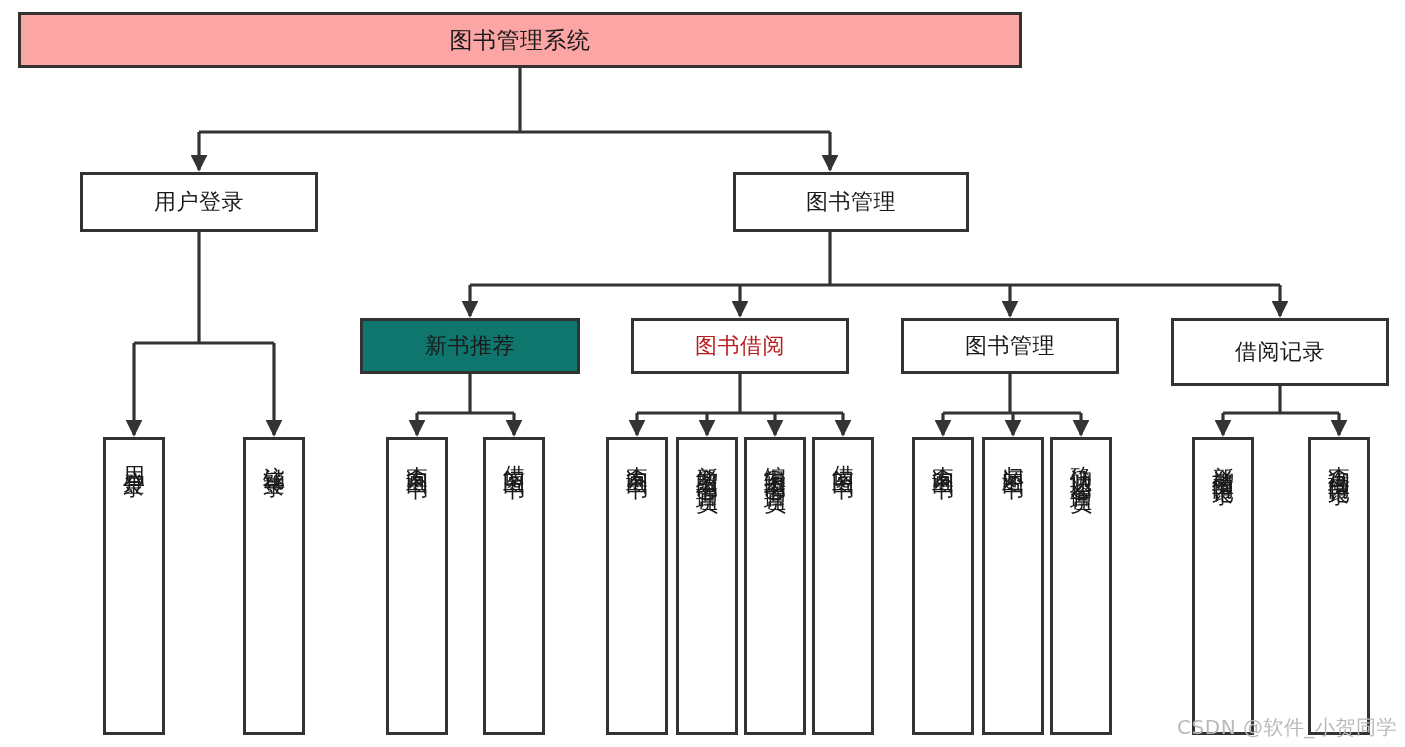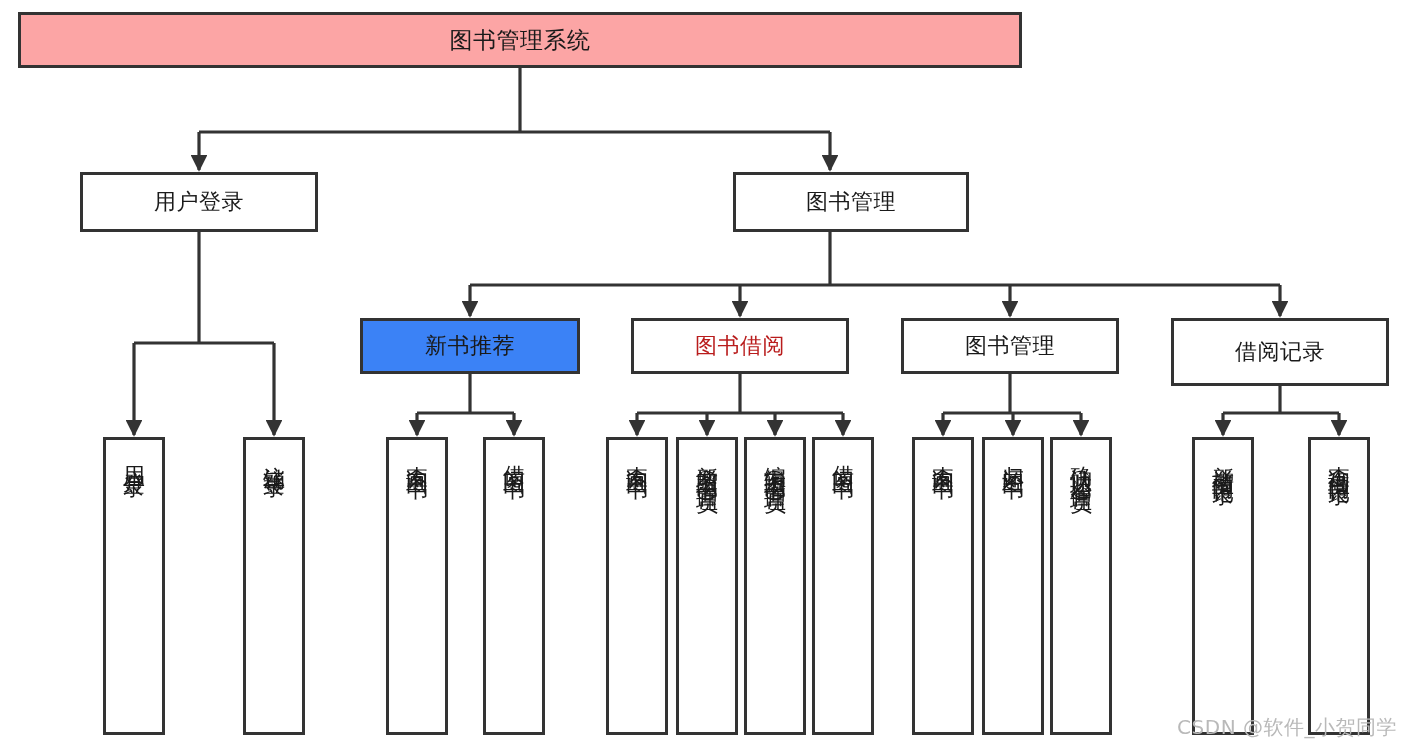--- a/index.html
+++ b/index.html
@@ -123,21 +123,21 @@
   <div id="nodes-layer">
       <div class="node level-0" style="left: 18px; top: 12px; width: 1004px; height: 56px; border-color: rgb(51, 51, 51); background: #fca5a5; color: rgb(26, 26, 26);">
         <span class="node-label">图书管理系统</span>
       </div>
       <div class="node level-1" style="left: 80px; top: 172px; width: 238px; height: 60px; border-color: rgb(51, 51, 51); background: rgb(255, 255, 255); color: rgb(26, 26, 26);">
         <span class="node-label">用户登录</span>
       </div>
       <div class="node level-1" style="left: 733px; top: 172px; width: 236px; height: 60px; border-color: rgb(51, 51, 51); background: rgb(255, 255, 255); color: rgb(26, 26, 26);">
         <span class="node-label">图书管理</span>
       </div>
-      <div class="node level-2" style="left: 360px; top: 318px; width: 220px; height: 56px; border-color: rgb(51, 51, 51); background: #3b82f6; color: rgb(26, 26, 26);">
+      <div class="node level-2" style="left: 360px; top: 318px; width: 220px; height: 56px; border-color: rgb(51, 51, 51); background: #0f766e; color: rgb(26, 26, 26);">
         <span class="node-label">新书推荐</span>
       </div>
       <div class="node level-2" style="left: 631px; top: 318px; width: 218px; height: 56px; border-color: rgb(51, 51, 51); background: rgb(255, 255, 255); color: #b91c1c;">
         <span class="node-label">图书借阅</span>
       </div>
       <div class="node level-2" style="left: 901px; top: 318px; width: 218px; height: 56px; border-color: rgb(51, 51, 51); background: rgb(255, 255, 255); color: rgb(26, 26, 26);">
         <span class="node-label">图书管理</span>
       </div>
       <div class="node level-2" style="left: 1171px; top: 318px; width: 218px; height: 68px; border-color: rgb(51, 51, 51); background: rgb(255, 255, 255); color: rgb(26, 26, 26);">
         <span class="node-label">借阅记录</span>

